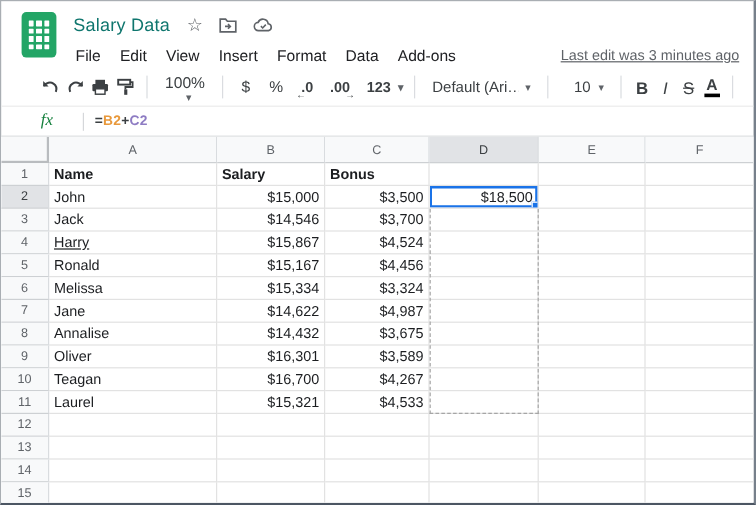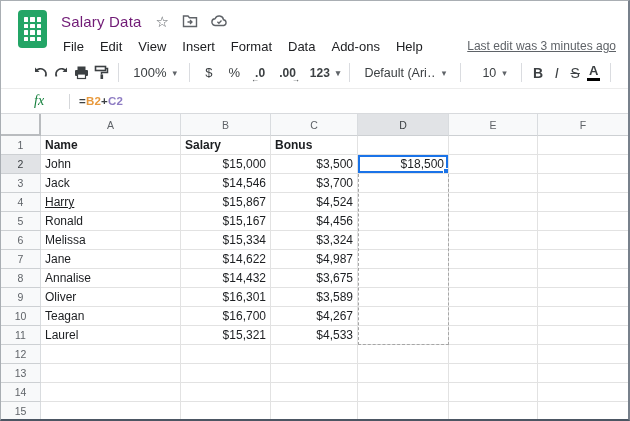--- a/index.html
+++ b/index.html
@@ -13,40 +13,40 @@
   }
 
   
   .header { display:flex; align-items:flex-start; padding:8px 8px 0 17px; height:56px; flex:none; }
   .logo { width:29px; height:38px; background:#23a566; border-radius:4px; display:grid;
           grid-template-columns:repeat(3,1fr); grid-template-rows:repeat(4,1fr); gap:2px;
           padding:7px 6px; margin-top:1px; cursor:pointer; }
   .logo span { background:#fff; border-radius:0.5px; }
   .header-right { flex:1; margin-left:14px; display:flex; flex-direction:column; }
   .title-row { display:flex; align-items:center; height:24px; }
-  .doc-title { font-size:15px; color:#701a75; letter-spacing:.2px; }
+  .doc-title { font-size:15px; color:#0f766e; letter-spacing:.2px; }
   .title-icons { display:flex; align-items:center; margin-left:14px; gap:13px; color:#5f6368; }
   .star-glyph { font-size:15px; line-height:1; cursor:pointer; }
   .title-icons svg { display:block; cursor:pointer; }
   .menu-row { display:flex; align-items:center; height:26px; font-size:13px; color:#202124; }
   .menu-item { padding:2px 8px; border-radius:3px; cursor:pointer; }
   .menu-item:first-child { padding-left:2px; }
   .last-edit { margin-left:auto; margin-right:4px; font-size:12px; color:#5f6368;
                text-decoration:underline; cursor:pointer; white-space:nowrap; }
 
   
   .toolbar { display:flex; align-items:center; height:32px; flex:none; padding:0 10px 0 30px;
              border-bottom:1px solid #ececec; font-size:13px; color:#3c4043; }
   .ticon { width:26px; height:24px; display:flex; align-items:center; justify-content:center; cursor:pointer; }
   .ticon svg { display:block; }
   .tdiv { width:1px; height:19px; background:#dadce0; margin:0 7px; flex:none; }
   .tbtn { display:flex; align-items:center; justify-content:center; height:24px; padding:0 7px;
           cursor:pointer; white-space:nowrap; }
   .caret { font-size:9px; color:#5f6368; margin-left:6px; }
-  .zoom-btn { width:56px; justify-content:space-between; }
+  .zoom-btn { width:56px; justify-content:space-between;flex-direction:column; }
   .fmt { font-size:13px; padding:0 8px; }
   .decbtn { position:relative; font-size:12px; font-weight:bold; padding:0 7px; }
   .decbtn .tiny-arrow { position:absolute; bottom:1px; font-size:8px; font-weight:normal; color:#3c4043; }
   .decbtn .ta-l { left:3px; } .decbtn .ta-r { right:3px; }
   .morefmt { font-size:12px; font-weight:bold; padding-right:2px; }
   .font-btn { width:96px; justify-content:flex-end; font-size:12.5px; }
   .font-name { overflow:hidden; white-space:nowrap; max-width:76px; }
   .size-btn { width:52px; justify-content:space-between; padding-left:14px; font-size:12.5px; }
   .style-b { font-weight:bold; font-size:14px; width:24px; padding:0; }
   .style-i { font-style:italic; font-size:14px; width:24px; padding:0; }
@@ -121,21 +121,20 @@
       </div>
       <div class="menu-row">
         <span id="menu-items" style="display:flex;">
             <span class="menu-item">File</span>
             <span class="menu-item">Edit</span>
             <span class="menu-item">View</span>
             <span class="menu-item">Insert</span>
             <span class="menu-item">Format</span>
             <span class="menu-item">Data</span>
             <span class="menu-item">Add-ons</span>
-            <span class="menu-item">Help</span>
           </span>
         <span class="last-edit">Last edit was 3 minutes ago</span>
       </div>
     </div>
   </div>
 
   <div class="toolbar">
     <span class="ticon">
       <svg width="16" height="14" viewBox="0 0 16 14">
           <path d="M2.5 5.5 C4.5 2.8 8 2 10.5 3.6 c2.3 1.5 3 4.3 2 6.9" fill="none" stroke="#3c4043" stroke-width="1.7"></path>

